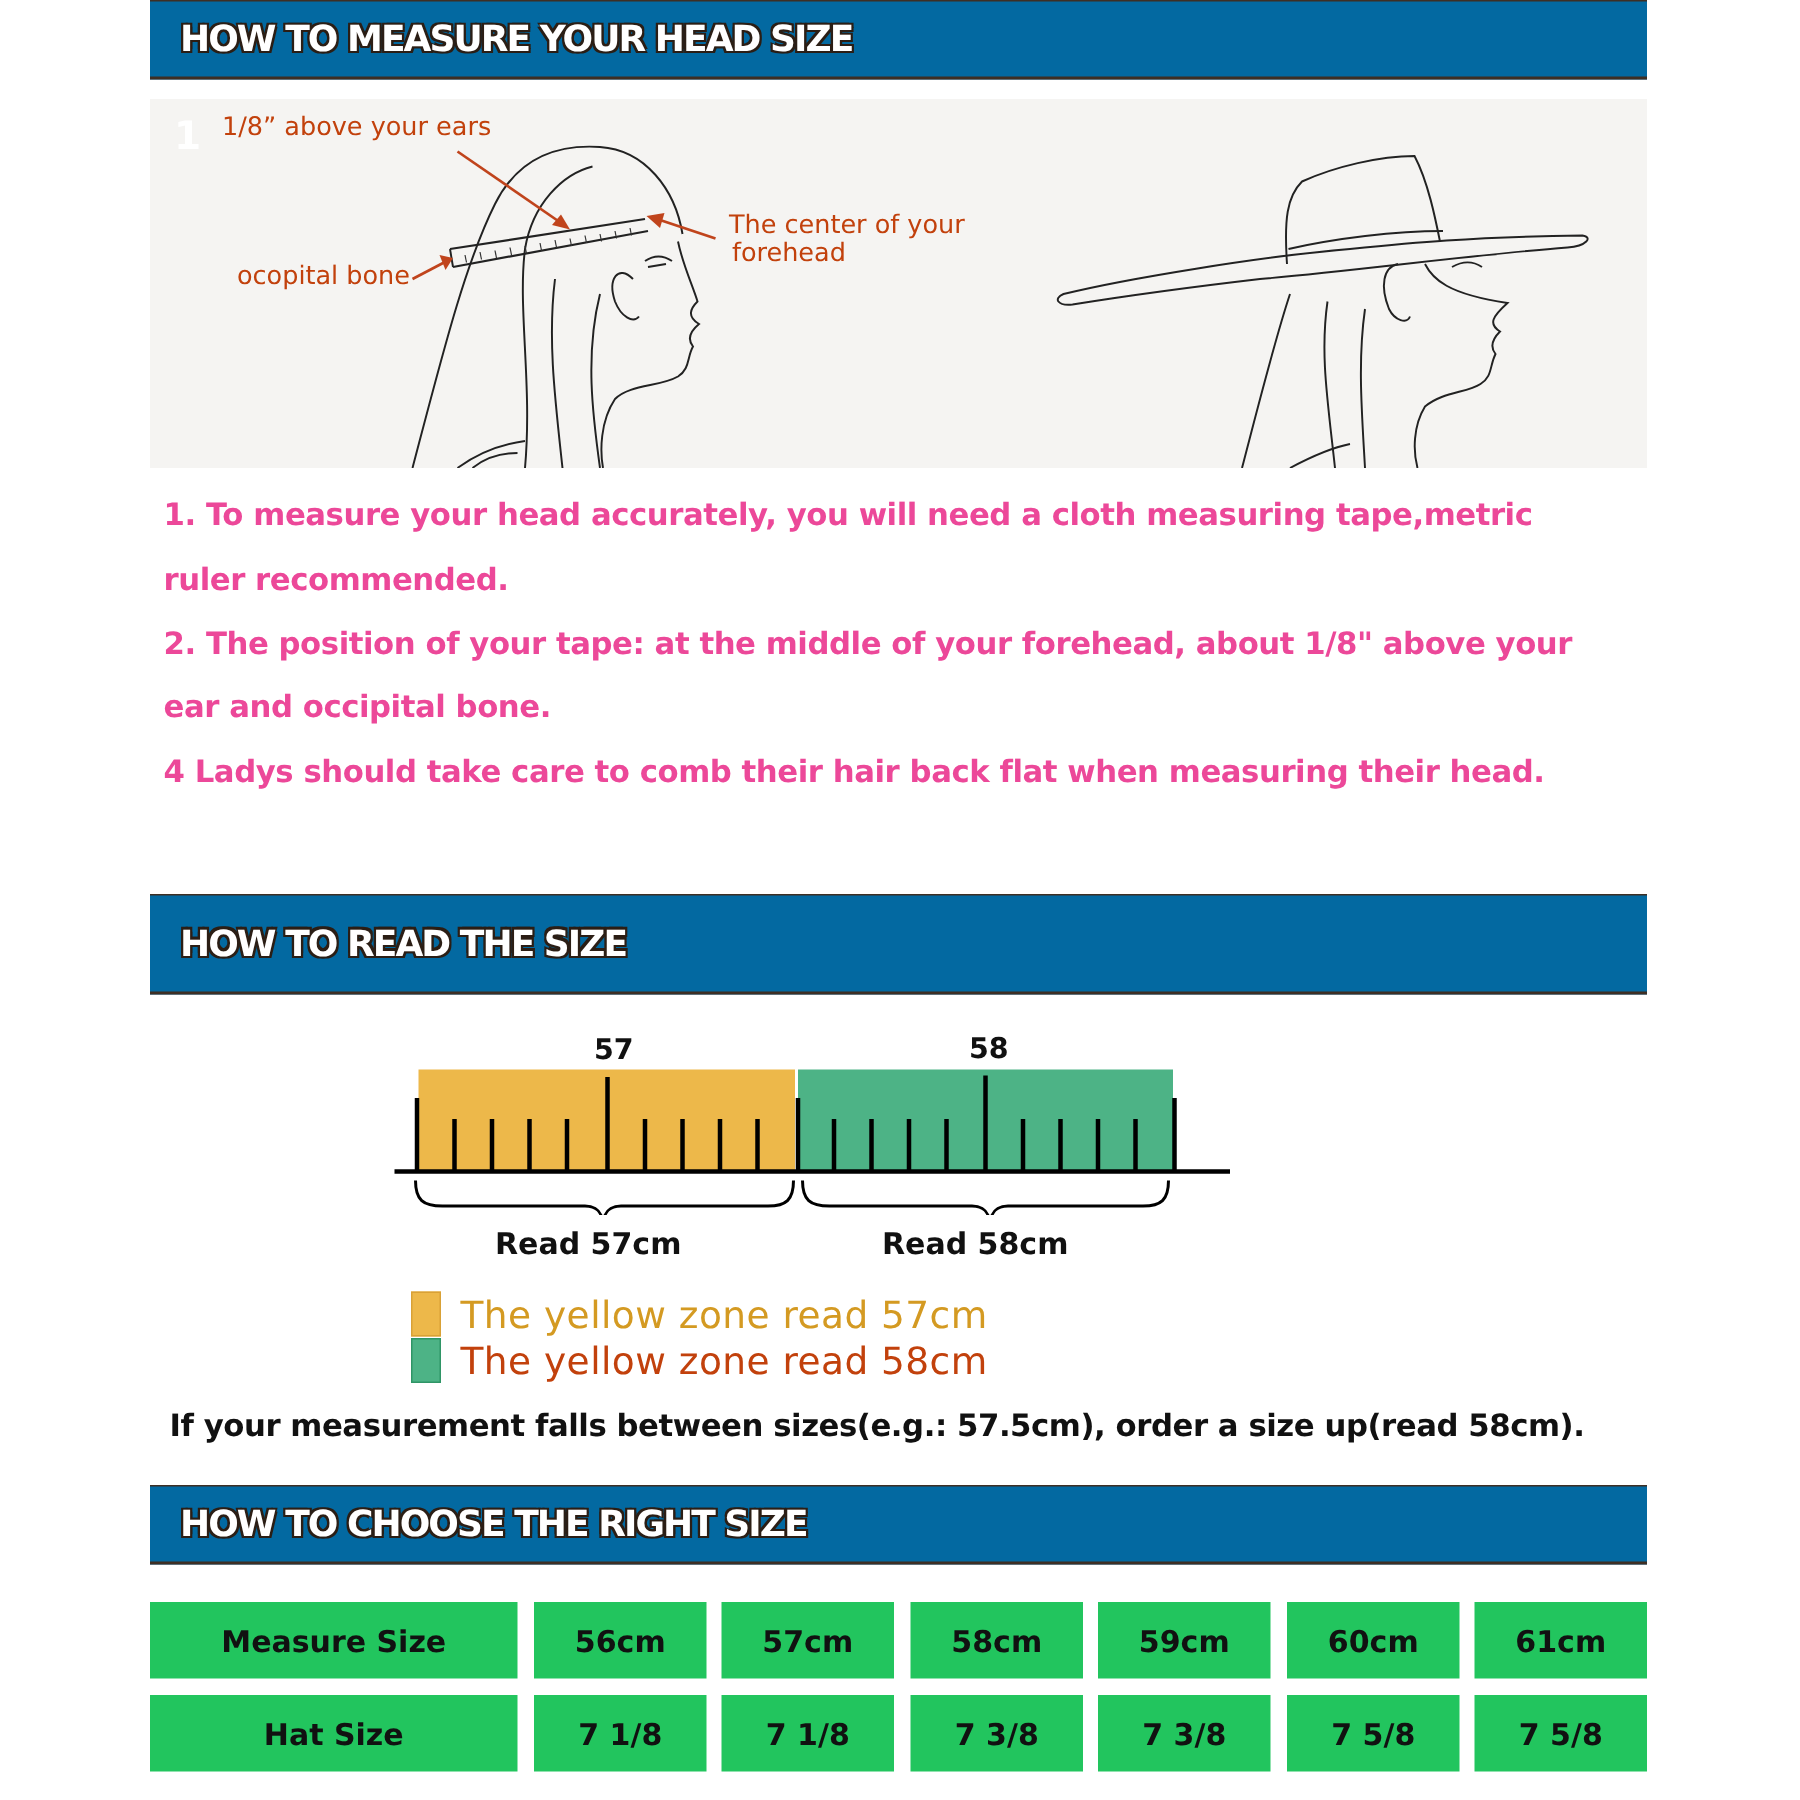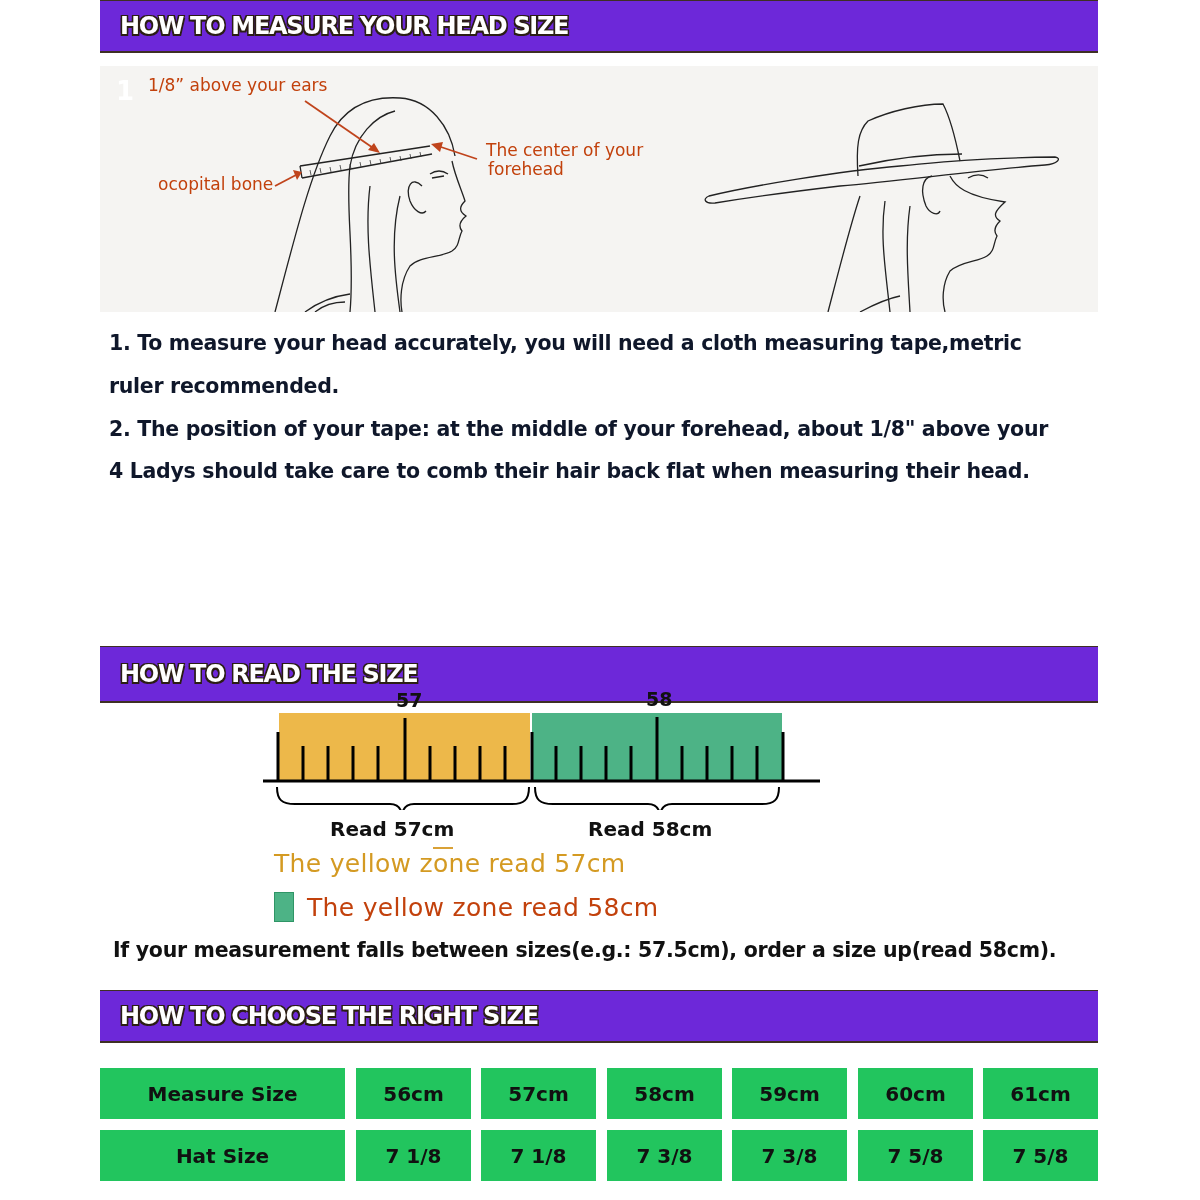--- a/index.html
+++ b/index.html
@@ -1,38 +1,38 @@
 <!DOCTYPE html>
 <html><head>
 <meta charset="utf-8">
 <style>
   html, body { margin: 0; padding: 0; background: #ffffff; }
   body { width: 1200px; height: 1200px; position: relative; overflow: hidden; font-family: "DejaVu Sans", sans-serif; color: #111; }
   .section-header {
-    position: absolute; left: 100px; width: 998px; background: #6d28d9;
+    position: absolute; left: 100px; width: 998px; background: #0369a1;
     border-top: 1px solid #3e2f24; border-bottom: 2px solid #3e2f24;
     box-sizing: border-box;
   }
   .section-header span {
     position: absolute; left: 20px; top: 50%; transform: translateY(-50%);
     color: #fff; font-family: "DejaVu Sans", sans-serif; font-weight: bold;
     font-size: 24px; letter-spacing: -1.3px;
     text-shadow: -1.5px -1.5px 0 #2b1e15, 1.5px -1.5px 0 #2b1e15, -1.5px 1.5px 0 #2b1e15, 1.5px 1.5px 0 #2b1e15;
     white-space: nowrap;
   }
   #hdr1 { top: 0; height: 53px; }
-  #hdr2 { top: 646px; height: 57px; }
+  #hdr2 { top: 596px; height: 67px; }
   #hdr3 { top: 990px; height: 53px; }
 
   .illustration { position: absolute; left: 100px; top: 66px; width: 998px; height: 246px; background: #f5f4f2; overflow: hidden; }
   .step-num { position: absolute; left: 16px; top: 10px; font-size: 26px; font-weight: bold; color: #fff; }
   .callout { position: absolute; font-size: 17px; color: #c2410c; white-space: nowrap; line-height: 20px; }
 
   .instructions { position: absolute; left: 109px; top: 322px; width: 990px; }
-  .instructions p { margin: 0; font-size: 20.5px; font-weight: bold; letter-spacing: -0.3px; line-height: 42.8px; white-space: nowrap; color: #0f172a; }
+  .instructions p { margin: 0; font-size: 20.5px; font-weight: bold; letter-spacing: -0.3px; line-height: 42.8px; white-space: nowrap; color: #ec4899; }
 
   .ruler-wrap { position: absolute; left: 250px; top: 680px; width: 600px; height: 250px; }
   .ruler-num { position: absolute; font-size: 19px; font-weight: bold; }
   .read-label { position: absolute; font-size: 20px; font-weight: bold; white-space: nowrap; }
   .legend-row { position: absolute; left: 24px; height: 30px; display: flex; align-items: center; }
   .legend-swatch { width: 20px; height: 30px; margin-right: 13px; box-sizing: border-box; }
   .legend-text { font-size: 25px; letter-spacing: 0.3px; white-space: nowrap; }
 
   .note { position: absolute; left: 113px; top: 938px; font-size: 20.5px; font-weight: bold; letter-spacing: -0.3px; white-space: nowrap; color: #111; }
 
@@ -113,20 +113,21 @@
       <path d="M810 246 C808 210, 805 175, 810 140"></path>
       <path d="M760 246 C775 238, 790 232, 800 230"></path>
     </g>
   </svg>
 </div>
 
 <div class="instructions">
   <p>1. To measure your head accurately, you will need a cloth measuring tape,metric</p>
   <p>ruler recommended.</p>
   <p>2. The position of your tape: at the middle of your forehead, about 1/8" above your</p>
+  <p>ear and occipital bone.</p>
   <p>4 Ladys should take care to comb their hair back flat when measuring their head.</p>
 </div>
 
 <div id="hdr2" class="section-header">
   <span>HOW TO READ THE SIZE</span>
 </div>
 
 <div class="ruler-wrap">
   <div class="ruler-num" style="left:146px; top:9px;">57</div>
   <div class="ruler-num" style="left:396px; top:8px;">58</div>
@@ -160,21 +161,21 @@
     </g>
     <g fill="none" stroke="#000" stroke-width="2">
       <path d="M27 107 C27 120, 32 124, 45 124 L140 124 C148 124, 151 128, 152 135 C153 128, 156 124, 164 124 L262 124 C274 124, 279 120, 279 107"></path>
       <path d="M285 107 C285 120, 290 124, 303 124 L398 124 C406 124, 409 128, 410 135 C411 128, 414 124, 422 124 L512 124 C524 124, 529 120, 529 107"></path>
     </g>
   </svg>
 
   <div class="read-label" style="left:80px; top:137px;">Read 57cm</div>
   <div class="read-label" style="left:338px; top:137px;">Read 58cm</div>
 
-  <div class="legend-row" style="top:167px;flex-direction:column;">
+  <div class="legend-row" style="top:181px;">
     <div class="legend-swatch" style="background:#edb84a; border:1px solid #d9a136;"></div>
     <div class="legend-text" style="color:#d49a22;">The yellow zone read 57cm</div>
   </div>
   <div class="legend-row" style="top:212px;">
     <div class="legend-swatch" style="background:#4db386; border:1px solid #2f9566;"></div>
     <div class="legend-text" style="color:#c2410c;text-align:right;">The yellow zone read 58cm</div>
   </div>
 </div>
 
 <div class="note">If your measurement falls between sizes(e.g.: 57.5cm), order a size up(read 58cm).</div>

